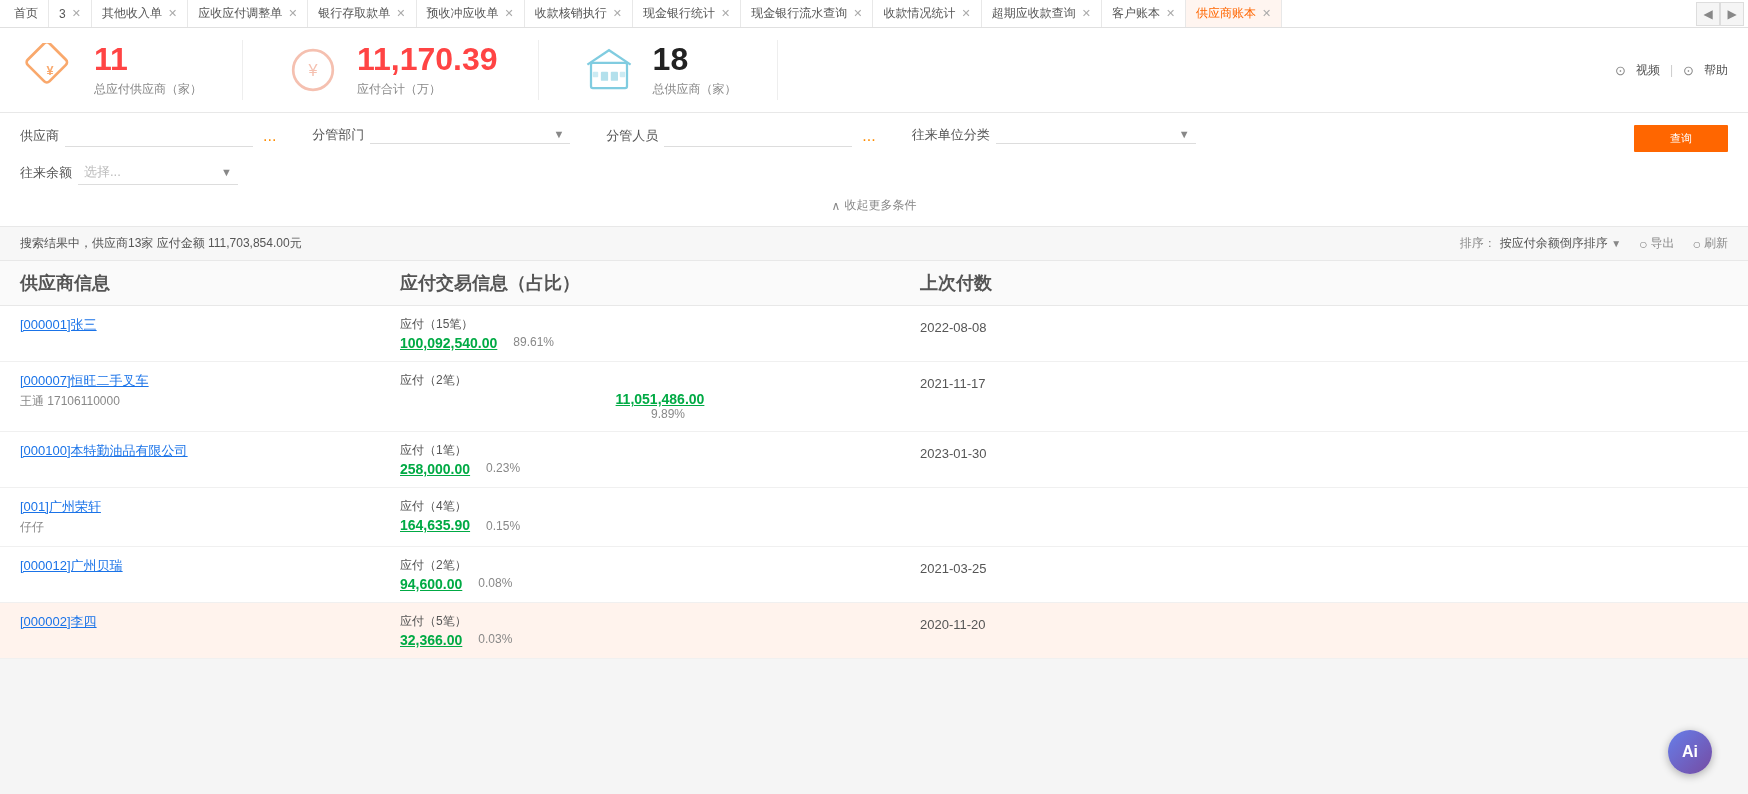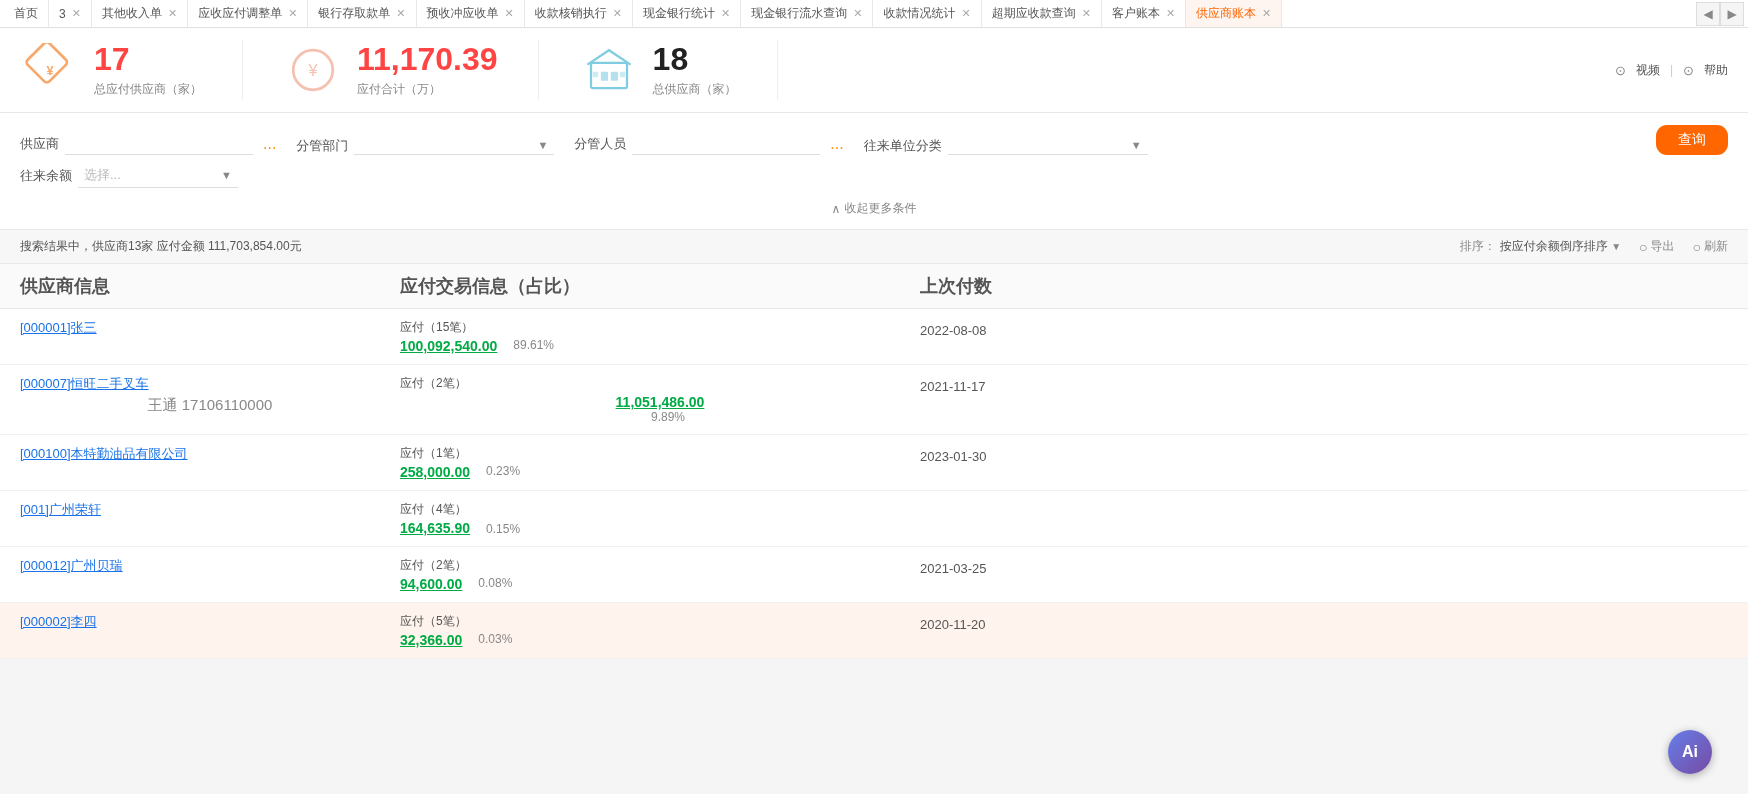--- a/index.html
+++ b/index.html
@@ -93,22 +93,22 @@
     .divider-v { color: #ccc; }
 
     
     .filter-area {
       background: #fff;
       padding: 12px 20px 8px 20px;
       border-bottom: 1px solid #e8e8e8;
     }
     .filter-row {
       display: flex;
-      align-items: flex-end;
-      gap: 20px;
+      align-items: flex-start;
+      gap: 36px;
       margin-bottom: 8px;
     }
     .filter-item {
       display: flex;
       align-items: center;
       gap: 6px;
     }
     .filter-label { font-size: 13px; color: #555; white-space: nowrap; }
     .filter-input {
       border: none;
@@ -127,23 +127,23 @@
       border-bottom: 1px solid #ddd;
       min-width: 180px;
       padding: 3px 6px;
       cursor: pointer;
     }
     .filter-select-wrap .arrow-down { margin-left: auto; color: #888; font-size: 11px; }
     .btn-query {
       background: #ff6600;
       color: #fff;
       border: none;
-      border-radius: 11px;
-      padding: 6px 22px;
-      font-size: 14px;
+      border-radius: 1px;
+      padding: 6px 36px;
+      font-size: 11px;
       cursor: pointer;
       margin-left: auto;
     }
     .filter-collapse {
       display: flex;
       align-items: center;
       justify-content: center;
       padding: 4px;
       cursor: pointer;
       color: #888;
@@ -204,21 +204,21 @@
       display: flex;
       align-items: flex-start;
     }
     .supplier-info { flex: 0 0 380px; }
     .supplier-link {
       color: #1a73e8;
       text-decoration: underline;
       cursor: pointer;
       font-size: 13px;
     }
-    .supplier-contact { font-size: 15px; color: #888; margin-top: 3px; text-align: center; }
+    .supplier-contact { font-size: 12px; color: #888; margin-top: 3px; }
     .transaction-info { flex: 0 0 520px; }
     .tx-label { font-size: 12px; color: #555; }
     .tx-amount { color: #00aa44; font-size: 14px; font-weight: bold; cursor: pointer; text-decoration: underline; margin-top: 2px; }
     .tx-percent { font-size: 12px; color: #888; margin-left: 16px; }
     .last-pay { flex: 1; font-size: 13px; color: #555; padding-top: 4px; }
   </style>
 </head>
 <body>
 
 <div class="top-nav">
@@ -283,21 +283,21 @@
 <div class="stats-bar">
 
   <div class="stat-item">
     <div class="stat-icon">
       <svg viewBox="0 0 60 60" fill="none" xmlns="http://www.w3.org/2000/svg">
         <rect x="8" y="8" width="34" height="34" rx="4" fill="none" stroke="#f9a86c" stroke-width="3" transform="rotate(45 30 25)"></rect>
         <text x="50%" y="54%" dominant-baseline="middle" text-anchor="middle" fill="#f9a86c" font-size="14" font-weight="bold">¥</text>
       </svg>
     </div>
     <div class="stat-content">
-      <span class="stat-number">17</span>
+      <span class="stat-number">11</span>
       <span class="stat-label">总应付供应商（家）</span>
     </div>
   </div>
 
   <div class="stat-item">
     <div class="stat-icon">
       <svg viewBox="0 0 60 60" fill="none" xmlns="http://www.w3.org/2000/svg">
         <circle cx="30" cy="30" r="22" fill="none" stroke="#f5c0b0" stroke-width="3"></circle>
         <text x="50%" y="54%" dominant-baseline="middle" text-anchor="middle" fill="#f5c0b0" font-size="18">¥</text>
       </svg>
@@ -456,20 +456,21 @@
         </div>
       </div>
       <div class="last-pay col-lastpay">2023-01-30</div>
     </div>
   </div>
 
   <div class="table-row-wrap">
     <div class="table-row">
       <div class="supplier-info col-supplier">
         <div class="supplier-link">[001]广州荣轩</div>
+        <div class="supplier-contact">仔仔</div>
       </div>
       <div class="transaction-info col-transaction">
         <div class="tx-label">应付（4笔）</div>
         <div style="display:flex;align-items:flex-end;">
           <span class="tx-amount">164,635.90</span>
           <span class="tx-percent">0.15%</span>
         </div>
       </div>
       <div class="last-pay col-lastpay"></div>
     </div>

